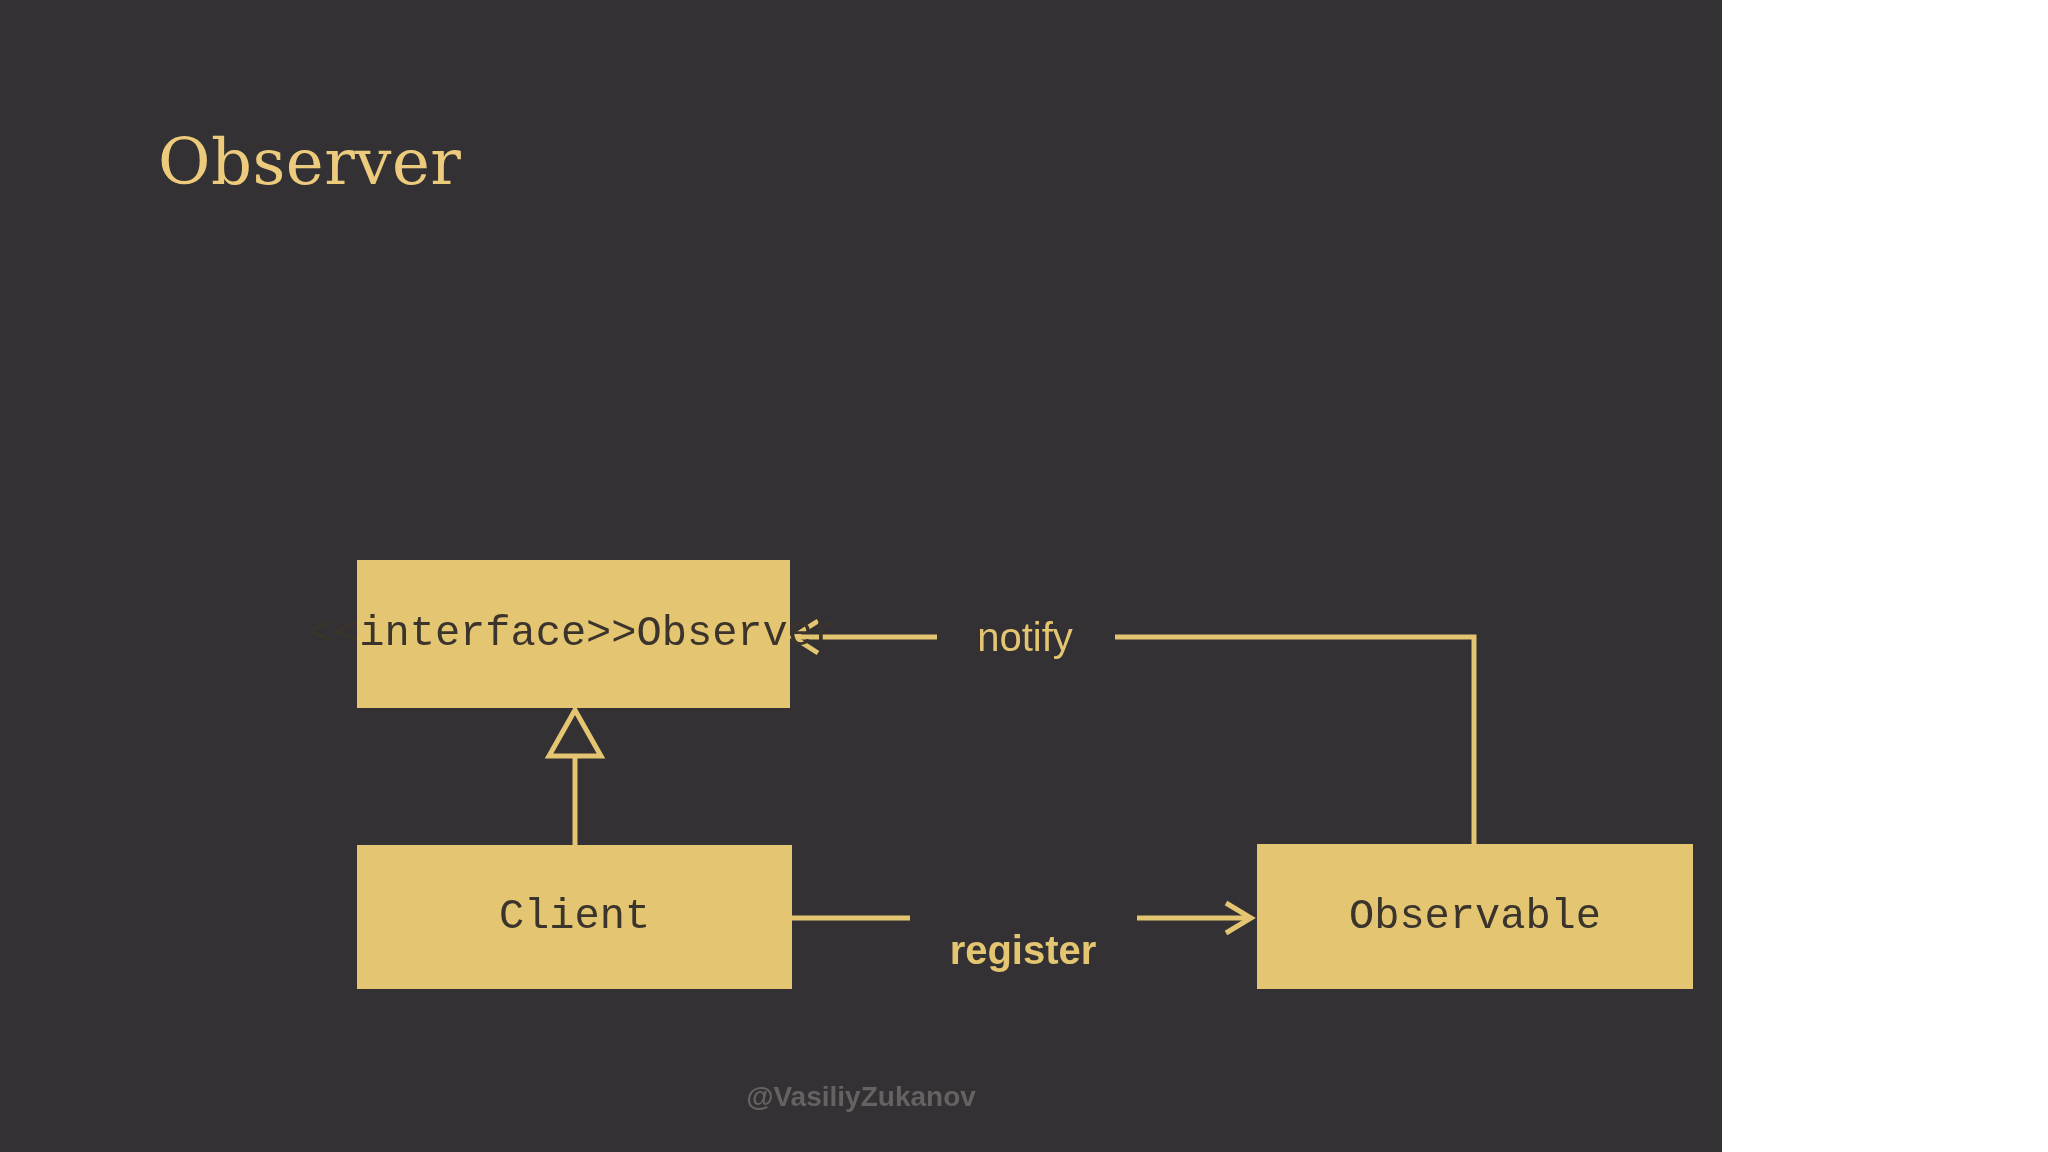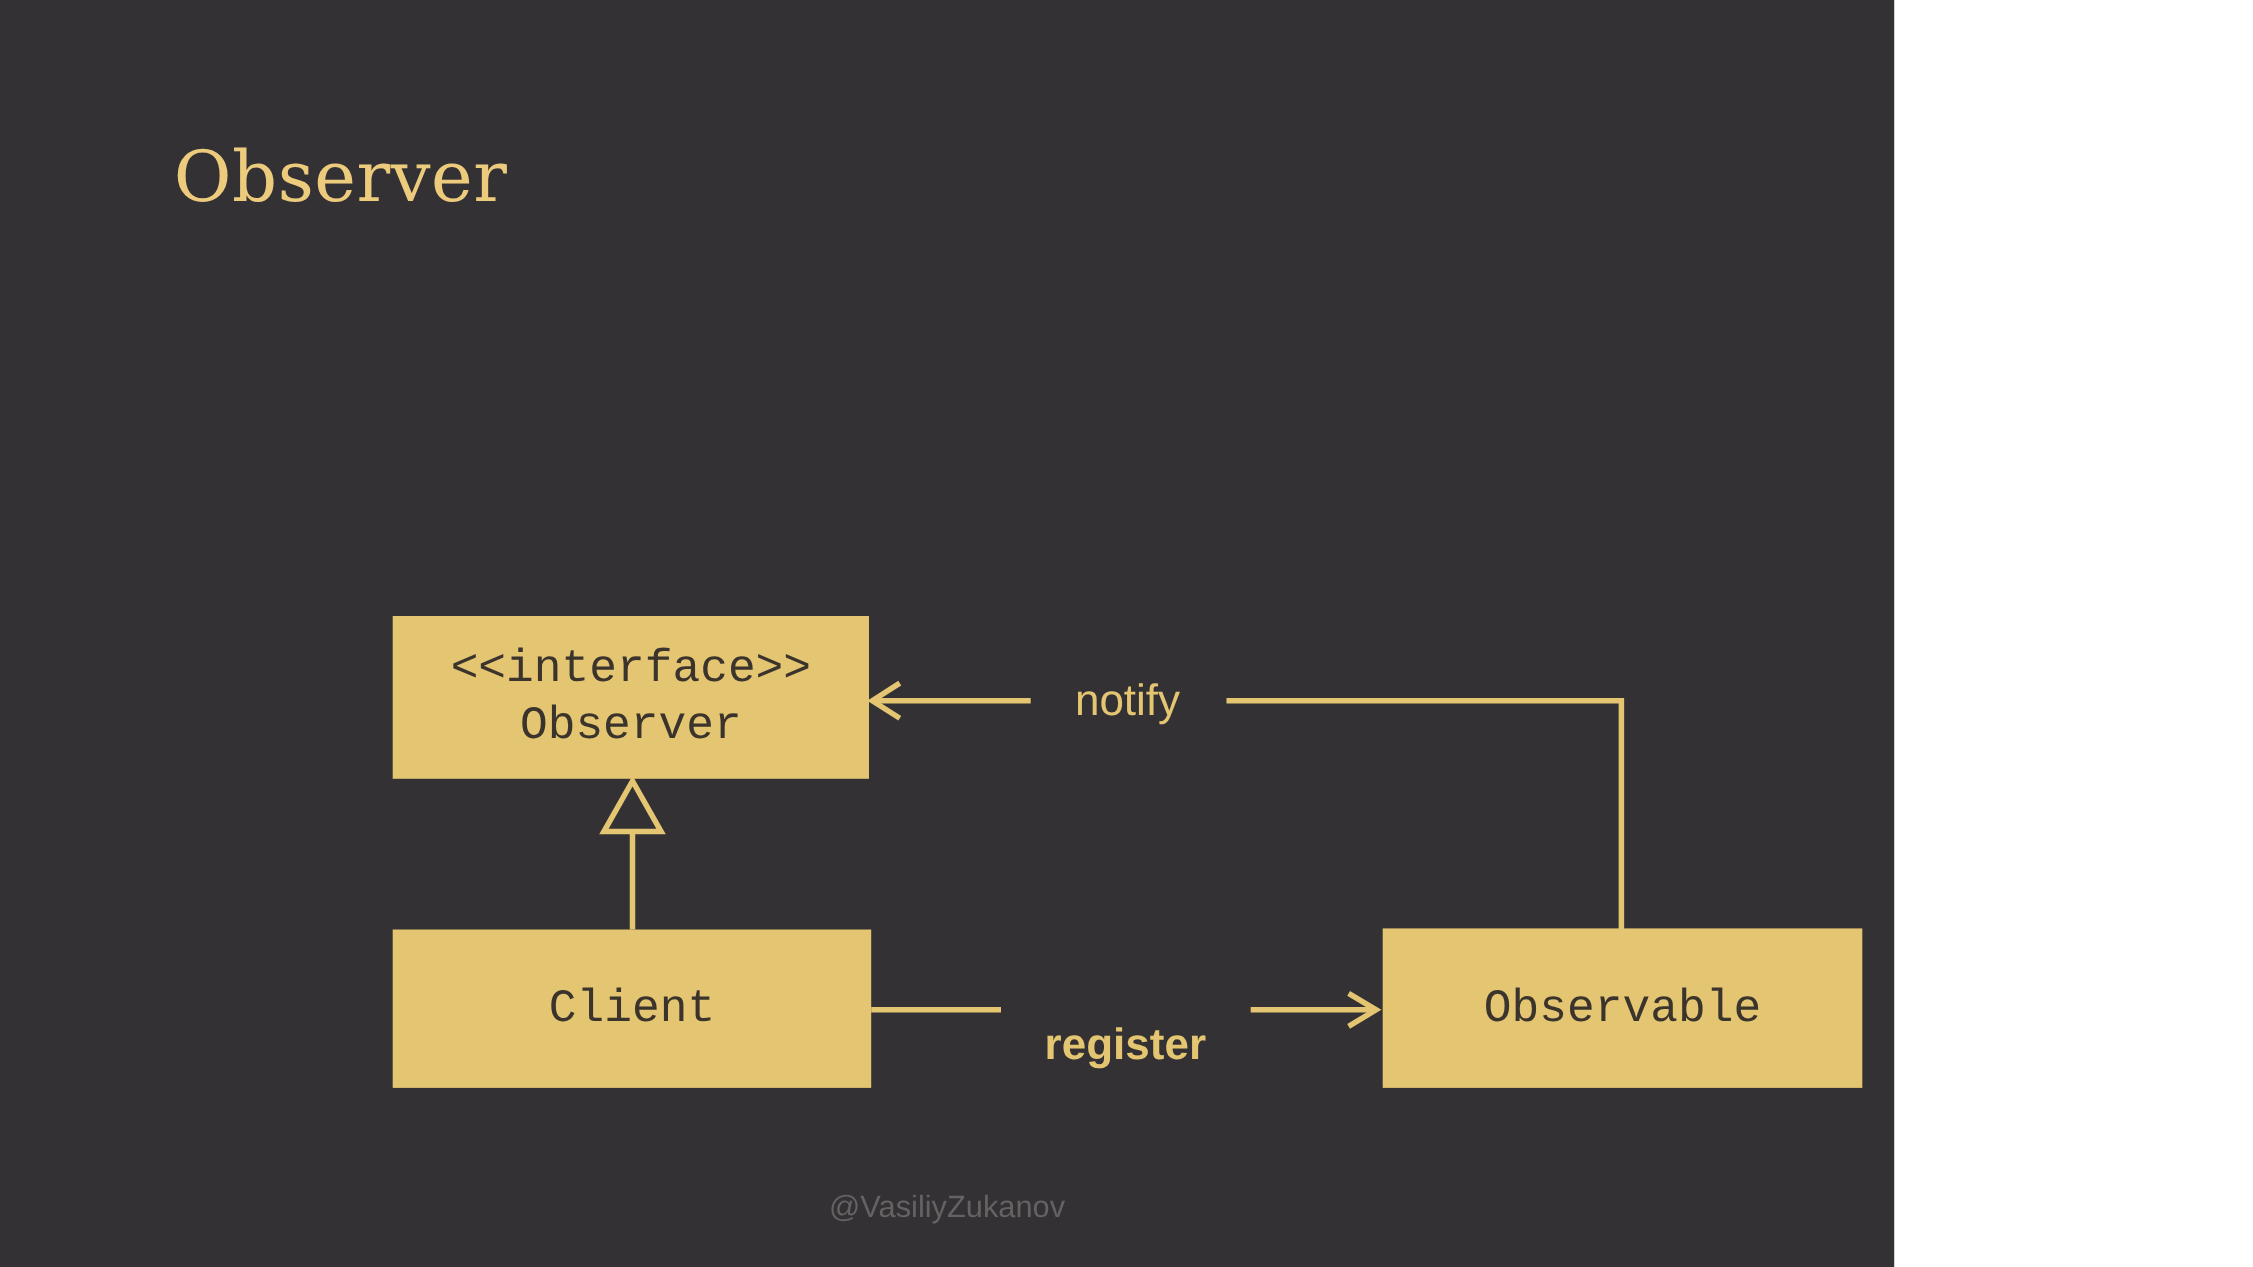--- a/index.html
+++ b/index.html
@@ -41,21 +41,21 @@
     stroke-linejoin: miter;
   }
   .node {
     position: absolute;
     background: var(--c-accent);
     color: var(--c-node_text);
     font-family: "Liberation Mono", monospace;
     font-size: 42px;
     line-height: 52px;
     display: flex;
-    flex-direction: column;
+    flex-direction: row;
     align-items: center;
     justify-content: center;
     text-align: center;
   }
   .node-interface { left: 357px; top: 560px; width: 433px; height: 148px; }
   .node-client    { left: 357px; top: 845px; width: 435px; height: 144px; }
   .node-observable{ left: 1257px; top: 844px; width: 436px; height: 145px; }
   .edge-label {
     position: absolute;
     color: var(--c-accent);
@@ -66,20 +66,21 @@
   .edge-label-notify   { left: 940px; top: 615px; width: 170px; }
   .edge-label-register { left: 928px; top: 928px; width: 190px; font-weight: bold; }
   .footer-handle {
     position: absolute;
     left: 0; right: 0;
     top: 1080px;
     text-align: center;
     font-size: 28px;
     line-height: 34px;
     color: var(--c-footer);
+    font-weight: bold;
   }
   .page-number {
     position: absolute;
     left: 1862px;
     top: 1080px;
     font-size: 32px;
     line-height: 34px;
     color: var(--c-footer);
   }
 </style>

